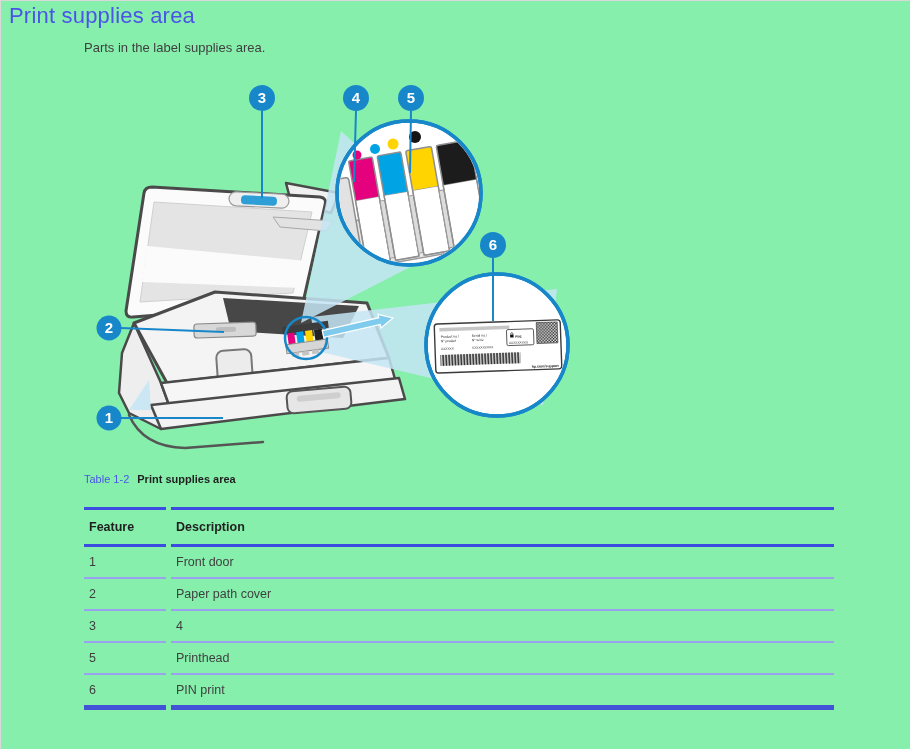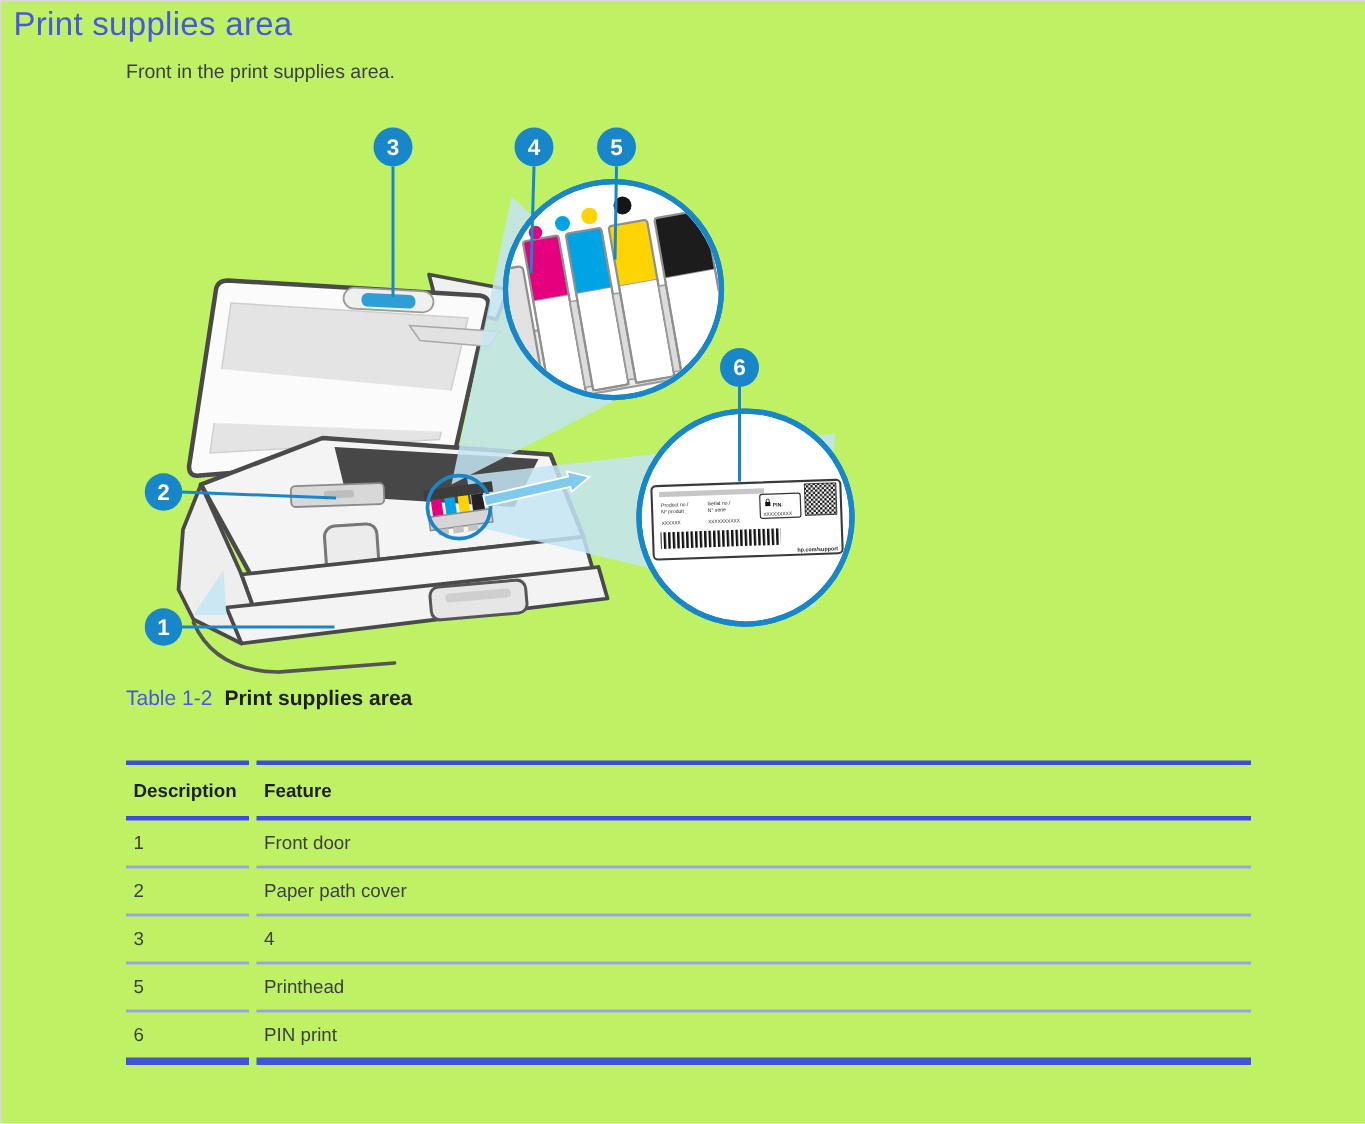--- a/index.html
+++ b/index.html
@@ -1,34 +1,34 @@
 <!DOCTYPE html>
 <html><head>
 <meta charset="utf-8">
 <style>
   html,body{margin:0;padding:0;background:#fff;}
   .page{
-    position:relative;width:910px;height:749px;background:#bef264;overflow:hidden;
+    position:relative;width:910px;height:749px;background:#86efac;overflow:hidden;
     font-family:"Liberation Sans",sans-serif;color:#3f3f3f;
     border-top:1px solid #d9d9d9;border-left:1px solid #d9d9d9;box-sizing:border-box;
   }
   .page-title{
     position:absolute;left:8px;top:2px;margin:0;
     font-size:22px;font-weight:normal;color:#4a55e8;letter-spacing:.2px;
   }
   .intro-text{
     position:absolute;left:83px;top:39px;margin:0;font-size:13px;color:#3f3f3f;
   }
   .figure-svg{position:absolute;left:0;top:60px;}
   .figure-svg text{font-family:"Liberation Sans",sans-serif;}
   .callout-num{font-size:15px;font-weight:bold;fill:#ffffff;text-anchor:middle;}
   .lbl-txt{fill:#222;}
   
   .table-caption{
-    position:absolute;left:83px;top:456px;font-size:14px;display:flex;gap:8px;align-items:baseline;
+    position:absolute;left:83px;top:472px;font-size:11px;display:flex;gap:8px;align-items:baseline;
   }
   .caption-prefix{color:#4a55e8;}
   .caption-title{color:#1f1f1f;font-weight:bold;}
   .supplies-table{
     position:absolute;left:83px;top:506px;width:750px;
     display:grid;grid-template-columns:82px 1fr;column-gap:5px;
     font-size:12.5px;line-height:16px;
   }
   .supplies-table .hcell{
     border-top:3px solid #3c4ce0;font-weight:bold;color:#1f1f1f;
@@ -39,21 +39,21 @@
   }
   .supplies-table .first-row{border-top:3px solid #3c4ce0;}
   .supplies-table .last-row{border-bottom:5px solid #4353d8;}
 </style>
 </head>
 <body>
 
 <div class="page">
 
   <h1 class="page-title">Print supplies area</h1>
-  <p class="intro-text">Front in the print supplies area.</p>
+  <p class="intro-text">Parts in the label supplies area.</p>
 
   <svg class="figure-svg" width="910" height="415" viewBox="0 60 910 415" xmlns="http://www.w3.org/2000/svg">
     <defs>
       <clipPath id="clipCart">
           <circle cx="408" cy="192" r="70"></circle>
         </clipPath>
       <clipPath id="clipLabelCircle">
           <circle cx="496" cy="344" r="69"></circle>
         </clipPath>
       <pattern id="bc" width="3" height="11" patternUnits="userSpaceOnUse">
@@ -241,22 +241,22 @@
       <text class="callout-num" x="492" y="249">6</text>
     </g>
   </svg>
 
   <div class="table-caption">
     <span class="caption-prefix">Table 1-2</span>
     <span class="caption-title">Print supplies area</span>
   </div>
 
   <div class="supplies-table">
+    <div class="hcell">Feature</div>
     <div class="hcell">Description</div>
-    <div class="hcell">Feature</div>
 
     <div class="cell first-row">1</div>
     <div class="cell first-row">Front door</div>
 
     <div class="cell">2</div>
     <div class="cell">Paper path cover</div>
 
     <div class="cell">3</div>
 
     <div class="cell">4</div>

